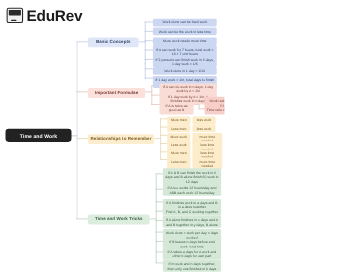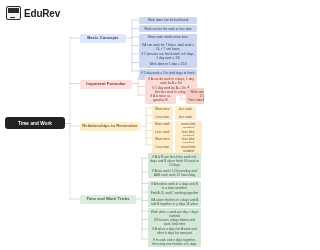--- a/index.html
+++ b/index.html
@@ -21,21 +21,21 @@
     position:relative;flex:none;
   }
   .brand-mark:before{
     content:"";position:absolute;left:1.3px;top:1.4px;right:1.3px;height:5px;
     background:#2b2b2b;border-radius:.5px;
   }
   .brand-mark:after{
     content:"";position:absolute;left:3.4px;bottom:1.1px;width:5px;height:1.4px;
     background:#2b2b2b;border-radius:.5px;
   }
-  .brand-text{font-size:10px;font-weight:700;color:#1c1c1c;letter-spacing:-.2px;}
+  .brand-text{font-size:14px;font-weight:700;color:#1c1c1c;letter-spacing:-.2px;}
 
   
   .root{
     position:absolute;left:5px;top:117px;
     width:60px;box-sizing:border-box;
     padding:3.5px 3px;border-radius:3px;
     background:#222222;color:#ffffff;
     font-size:4.6px;font-weight:700;text-align:center;
     letter-spacing:.1px;line-height:1.15;
   }

